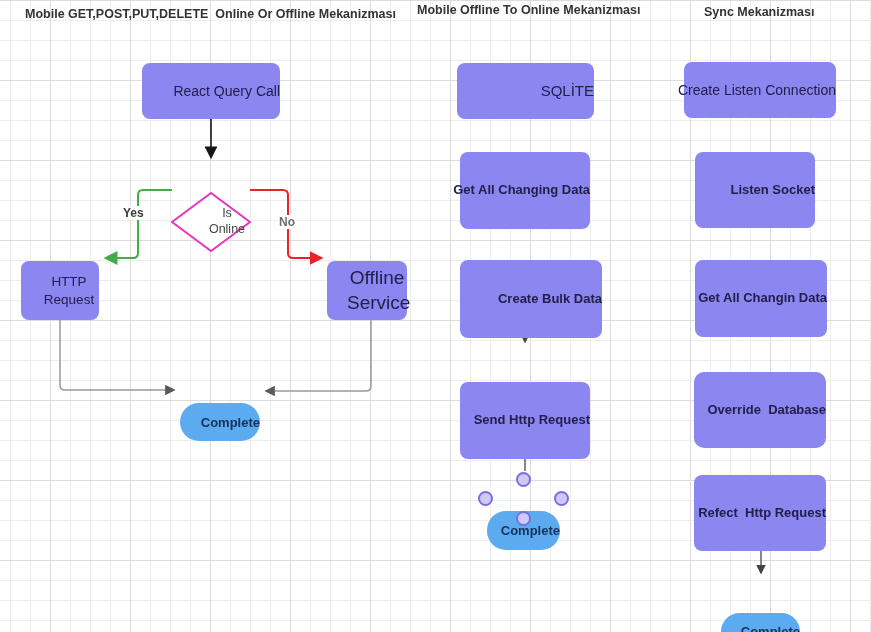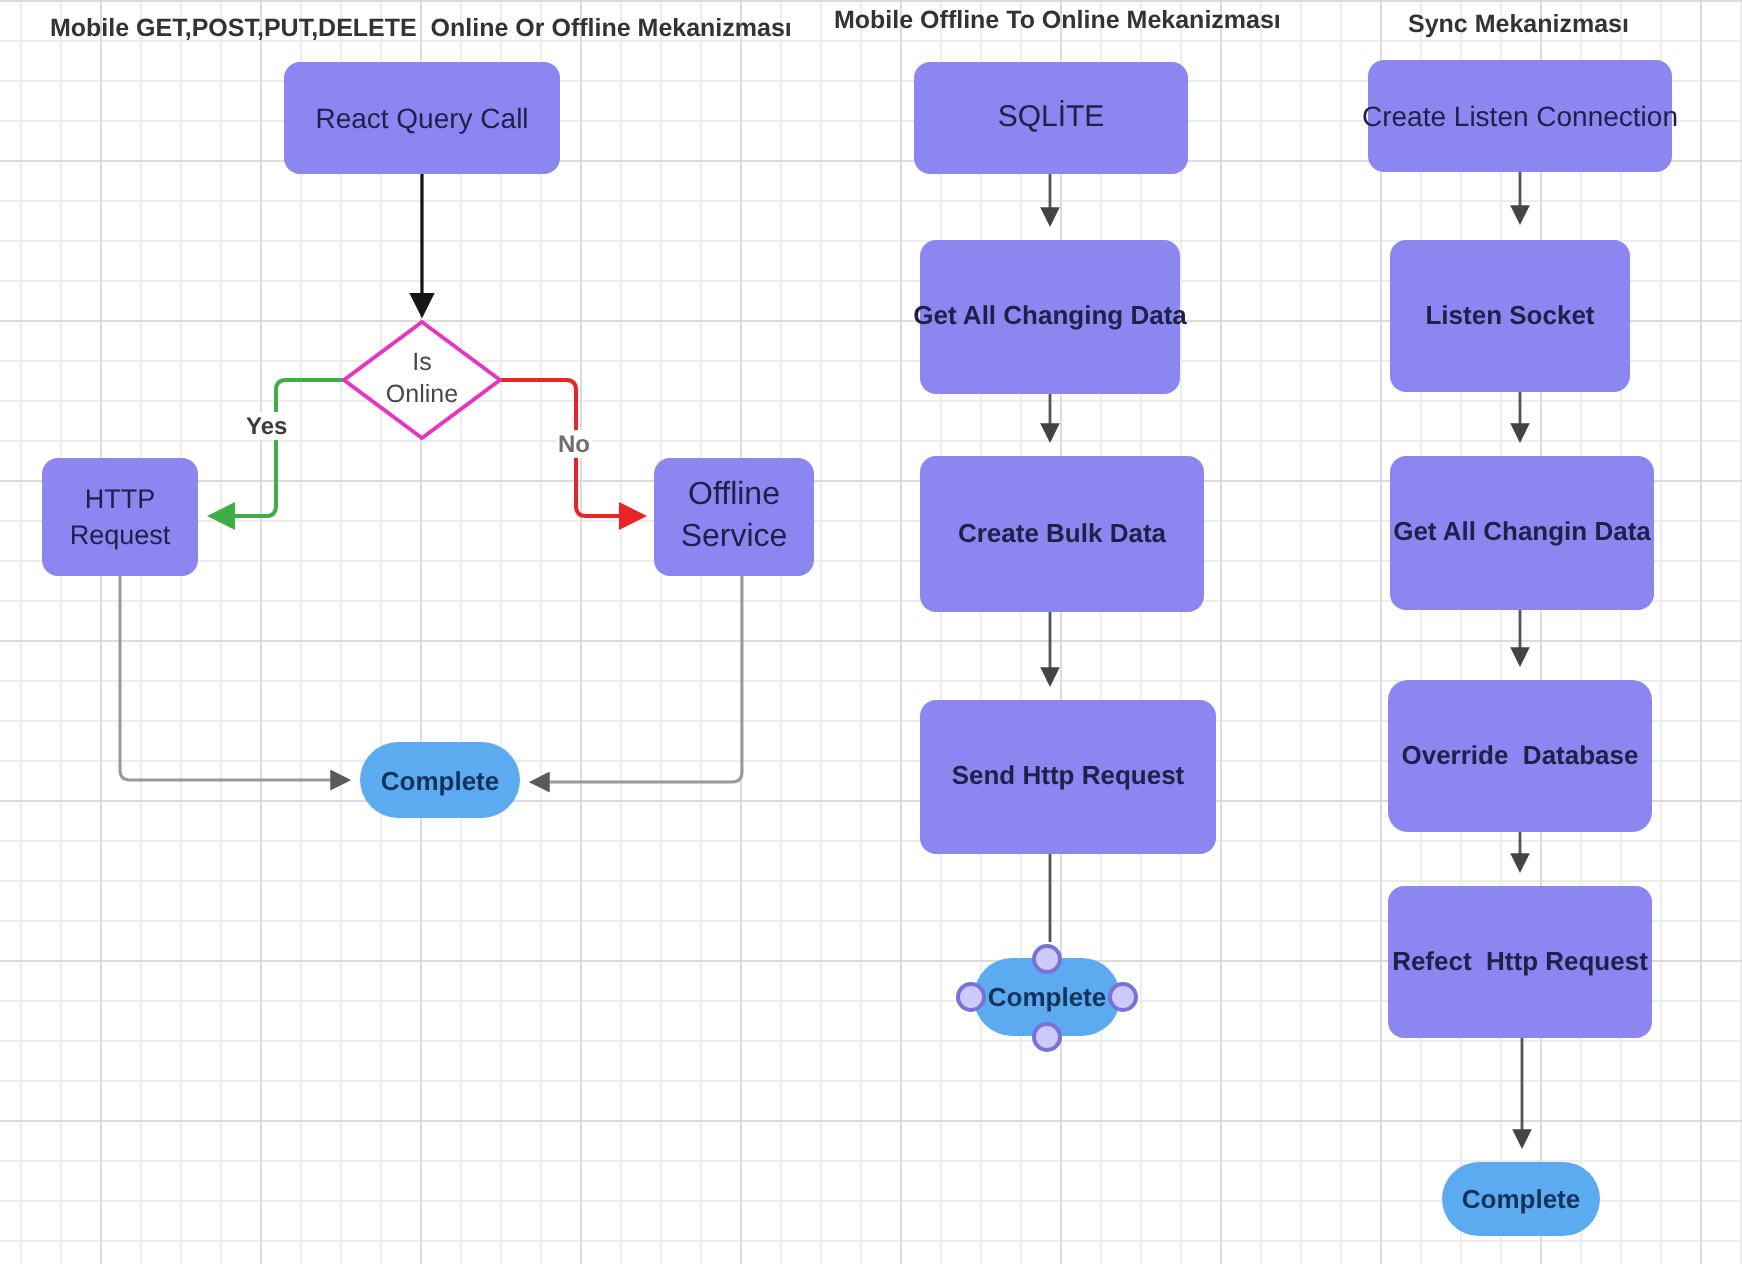--- a/index.html
+++ b/index.html
@@ -35,22 +35,23 @@
     font-weight: bold;
     color: #333333;
     white-space: pre;
   }
 
   .node {
     position: absolute;
     z-index: 2;
     display: flex;
     align-items: center;
-    justify-content: center;
+    justify-content: flex-end;
     text-align: center;
+    margin-top: 32px;
   }
 
   .proc {
     background: #8c86f1;
     border-radius: 8px;
     color: #20204a;
     font-size: 13.5px;
     line-height: 1.3;
   }
   .proc.big   { font-size: 15px; }
@@ -154,21 +155,21 @@
     <span class="lbl">Is Online</span>
   </div>
 
   <div class="edge-label yes" style="left:122px; top:206px;">Yes</div>
   <div class="edge-label no" style="left:278px; top:215px;">No</div>
 
   <div class="node proc" style="left:21px; top:229px; width:78px; height:59px; font-size:13.5px;">
     <span class="lbl wrap" style="max-width:60px;">HTTP Request</span>
   </div>
 
-  <div class="node proc" style="left:327px; top:229px; width:80px; height:59px; font-size:16px;">
+  <div class="node proc" style="left:327px; top:229px; width:80px; height:59px; font-size:19px;">
     <span class="lbl wrap" style="max-width:60px;">Offline Service</span>
   </div>
 
   <div class="node terminal" style="left:180px; top:371px; width:80px; height:38px;">
     <span class="lbl">Complete</span>
   </div>
 
   <div class="flow-title" style="left:417px; top:3px;">Mobile Offline To Online Mekanizması</div>
 
   <div class="node proc big" style="left:457px; top:31px; width:137px; height:56px;">
@@ -176,21 +177,21 @@
   </div>
 
   <div class="node proc bold" style="left:460px; top:120px; width:130px; height:77px;">
     <span class="lbl">Get All Changing Data</span>
   </div>
 
   <div class="node proc bold" style="left:460px; top:228px; width:142px; height:78px;">
     <span class="lbl">Create Bulk Data</span>
   </div>
 
-  <div class="node proc bold" style="left:460px; top:350px; width:148px; height:77px;">
+  <div class="node proc bold" style="left:460px; top:350px; width:130px; height:77px;">
     <span class="lbl">Send Http Request</span>
   </div>
 
   <div class="node terminal" style="left:487px; top:479px; width:73px; height:39px;">
     <span class="lbl">Complete</span>
   </div>
   <div class="handle" style="left:516px; top:472px;"></div>
   <div class="handle" style="left:516px; top:511px;"></div>
   <div class="handle" style="left:478px; top:491px;"></div>
   <div class="handle" style="left:554px; top:491px;"></div>

